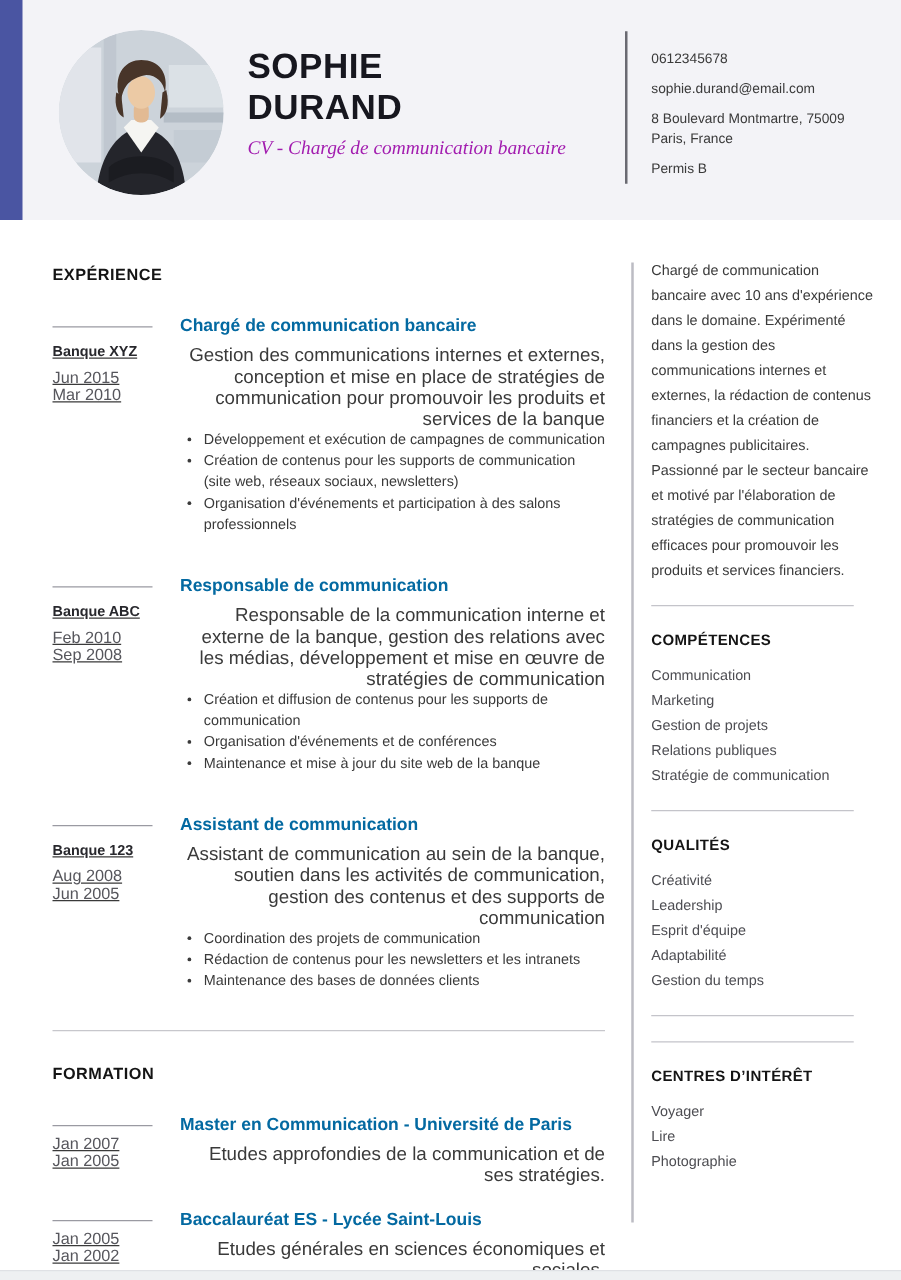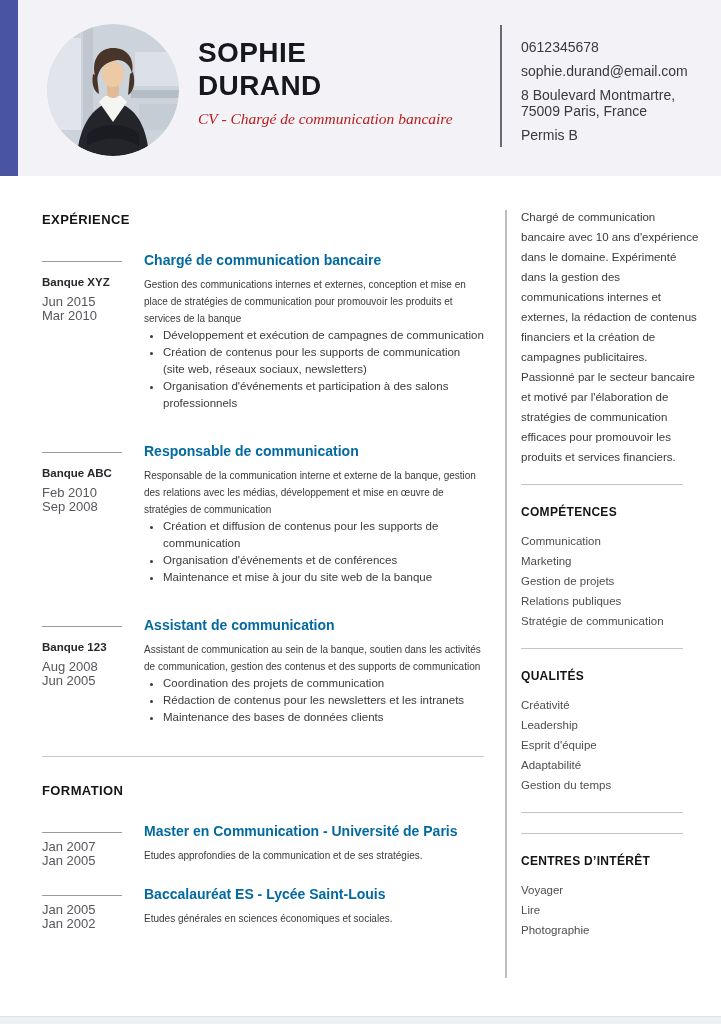--- a/index.html
+++ b/index.html
@@ -31,48 +31,48 @@
   }
   .identity { position: absolute; top: 36px; left: 198px; width: 290px; }
   .name {
     font-size: 28px; font-weight: 700; color: #17171f;
     line-height: 33px; letter-spacing: 0.4px;
   }
   .headline {
     margin-top: 8px;
     font-family: "Liberation Serif", "DejaVu Serif", serif;
     font-style: italic;
-    font-size: 15.5px; color: #b91c1c;
+    font-size: 15.5px; color: #a21caf;
   }
   .contact-divider {
     position: absolute; top: 25px; left: 500px;
     width: 2px; height: 122px; background: #6a6a72;
   }
   .contact { position: absolute; top: 39px; left: 521px; width: 172px; }
   .contact-item {
-    font-size: 14px; color: #3a3a3a;
+    font-size: 11px; color: #3a3a3a;
     line-height: 16px; margin-bottom: 8px;
   }
 
   
   .main { position: absolute; top: 212px; left: 42px; width: 442px; }
   .section-heading {
     font-size: 13px; font-weight: 700; color: #141414;
     letter-spacing: 0.4px; margin-bottom: 24px;
   }
   .entry { display: grid; grid-template-columns: 102px 340px; margin-bottom: 30px; }
-  .entry-left { padding-right: 14px; }
+  .entry-left { padding-right: 14px; text-decoration: underline; }
   .entry-rule { width: 80px; height: 1px; background: #9a9aa2; margin-top: 10px; }
   .company { margin-top: 14px; font-size: 11.5px; font-weight: 700; color: #28282d; }
   .dates { margin-top: 7px; font-size: 13px; color: #56565c; line-height: 14px; }
   .job-title {
     font-size: 14px; font-weight: 700; color: #0369a1;
     line-height: 18px; margin-bottom: 7px;
   }
-  .desc { font-size: 10px; line-height: 17px; color: #3a3a3a; }
+  .desc { font-size: 15px; line-height: 17px; color: #3a3a3a; text-align: right; }
   .bullets { list-style: disc; padding-left: 19px; margin-top: 0; }
   .bullets li { font-size: 11.5px; line-height: 17px; color: #3a3a3a; }
   .main-divider { border: none; border-top: 1px solid #c7c7cc; margin: 3px 0 26px 0; }
   .formation .entry { margin-bottom: 17px; }
 
   
   .sidebar-rule {
     position: absolute; top: 210px; left: 505px;
     width: 2px; height: 768px; background: #bcbcc3;
   }

